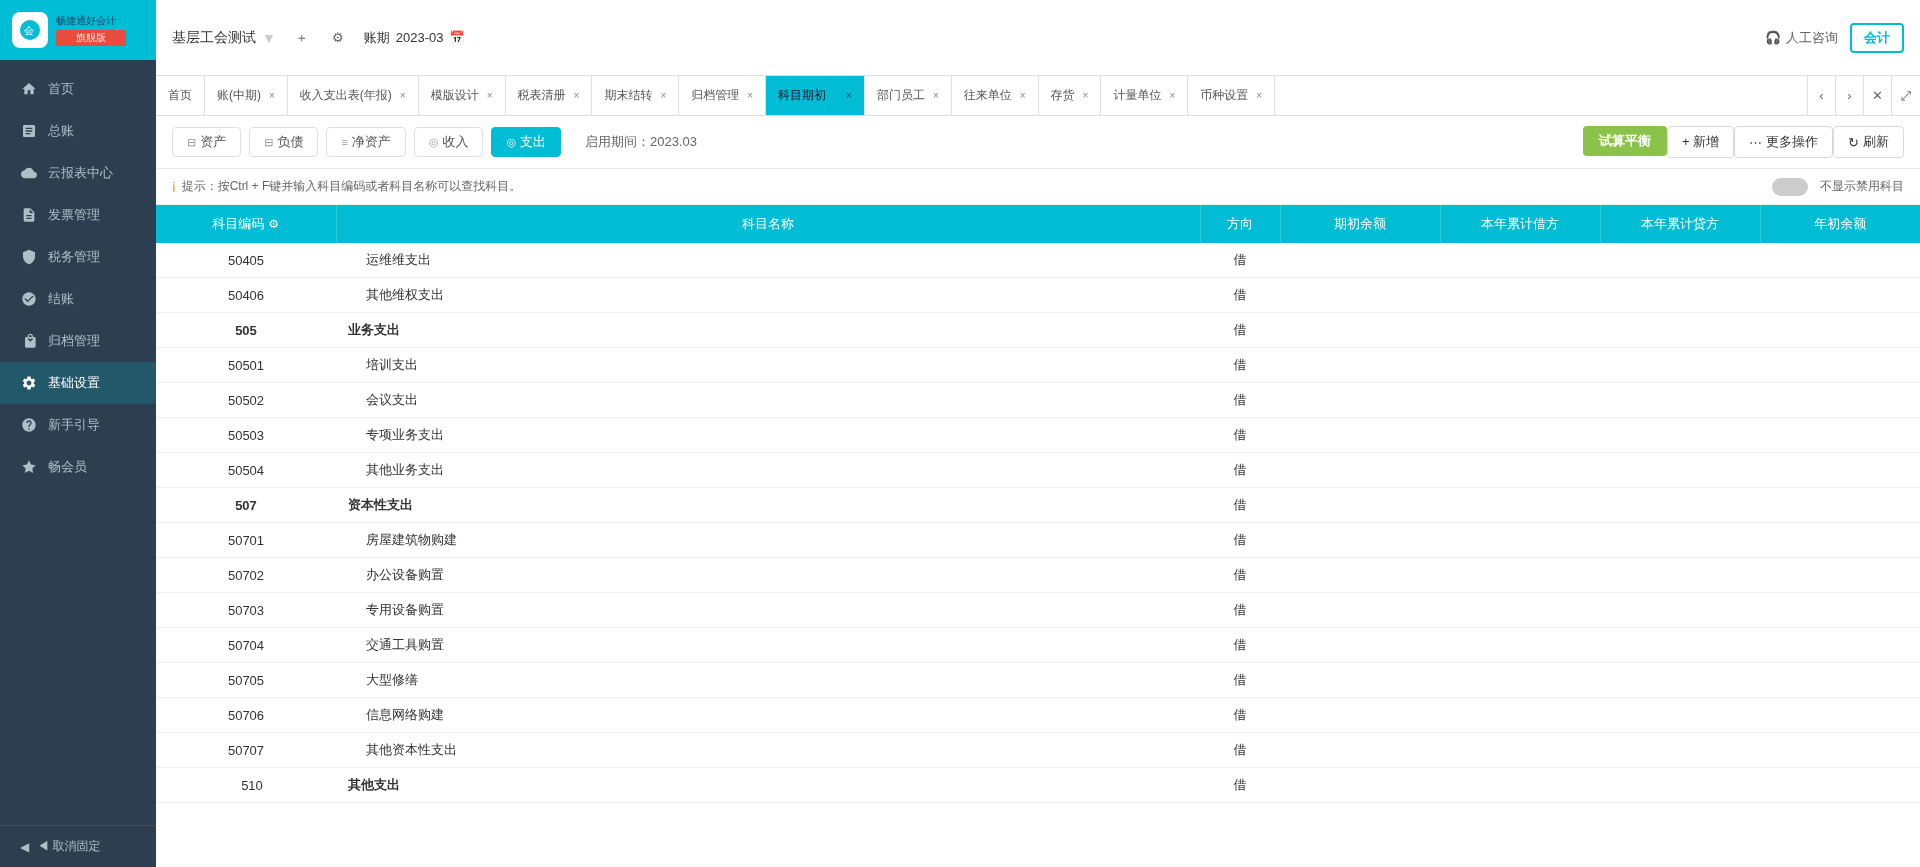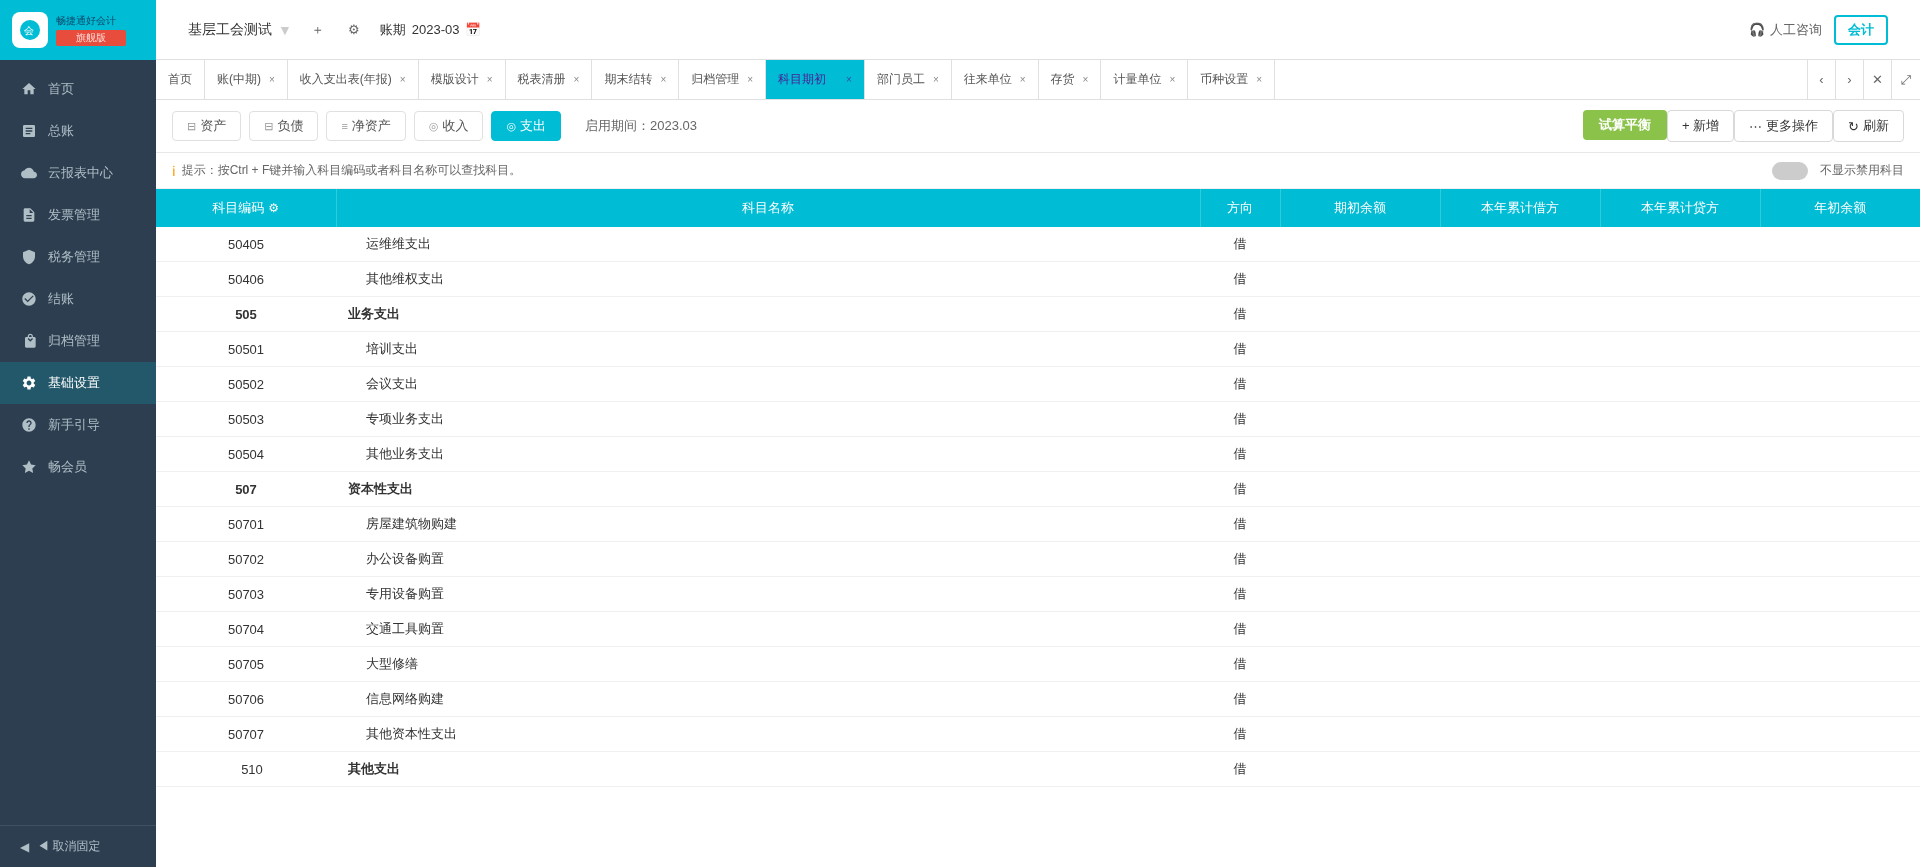--- a/index.html
+++ b/index.html
@@ -17,35 +17,35 @@
     .sidebar-item { display: flex; align-items: center; gap: 10px; padding: 12px 20px; cursor: pointer; color: #b0bec5; font-size: 13px; }
     .sidebar-item.active { background: rgba(0,188,212,0.2); color: #fff; }
     .sidebar-item-icon { width: 18px; height: 18px; display: flex; align-items: center; justify-content: center; flex-shrink: 0; }
     .sidebar-footer { padding: 12px 20px; border-top: 1px solid rgba(255,255,255,0.1); }
     .sidebar-footer-btn { display: flex; align-items: center; gap: 8px; color: #b0bec5; cursor: pointer; font-size: 12px; }
 
     
     .main { flex: 1; display: flex; flex-direction: column; height: 867px; overflow: hidden; }
 
     
-    .topbar { background: #fff; height: 60px; display: flex; align-items: center; padding: 0 32px; border-bottom: 1px solid #e0e0e0; gap: 12px; }
+    .topbar { background: #fff; height: 76px; display: flex; align-items: center; padding: 0 16px; border-bottom: 1px solid #e0e0e0; gap: 12px; }
     .topbar-title { font-size: 14px; color: #333; display: flex; align-items: center; gap: 6px; }
     .topbar-title-text { font-size: 14px; color: #333; }
     .topbar-divider { color: #ccc; }
     .topbar-actions { display: flex; align-items: center; gap: 8px; }
     .topbar-icon-btn { width: 28px; height: 28px; border-radius: 4px; display: flex; align-items: center; justify-content: center; cursor: pointer; color: #666; }
     .topbar-period { font-size: 13px; color: #333; display: flex; align-items: center; gap: 6px; }
     .topbar-right { margin-left: auto; display: flex; align-items: center; gap: 12px; }
     .topbar-help { display: flex; align-items: center; gap: 4px; color: #666; font-size: 13px; cursor: pointer; }
     .topbar-account-btn { border: 2px solid #00bcd4; color: #00bcd4; padding: 4px 12px; border-radius: 4px; font-size: 13px; cursor: pointer; font-weight: bold; }
 
     
     .tabbar { background: #fff; height: 40px; display: flex; align-items: stretch; border-bottom: 1px solid #e0e0e0; overflow: hidden; }
     .tab-item { display: flex; align-items: center; gap: 4px; padding: 0 12px; font-size: 12px; color: #555; cursor: pointer; border-right: 1px solid #e0e0e0; white-space: nowrap; flex-shrink: 0; }
-    .tab-item.active { background: #00bcd4; color: #4c1d95; gap: 16px; }
+    .tab-item.active { background: #00bcd4; color: #0f172a; gap: 16px; }
     .tab-close { font-size: 10px; color: inherit; opacity: 0.7; margin-left: 4px; }
     .tab-nav-btns { display: flex; align-items: center; margin-left: auto; border-left: 1px solid #e0e0e0; }
     .tab-nav-btn { width: 28px; height: 40px; display: flex; align-items: center; justify-content: center; cursor: pointer; color: #666; border-right: 1px solid #e0e0e0; }
     .tab-close-btn { width: 28px; height: 40px; display: flex; align-items: center; justify-content: center; cursor: pointer; color: #666; border-right: 1px solid #e0e0e0; }
     .tab-expand-btn { width: 28px; height: 40px; display: flex; align-items: center; justify-content: center; cursor: pointer; color: #666; }
 
     
     .content { flex: 1; display: flex; flex-direction: column; overflow: hidden; background: #f5f6f8; }
 
     

